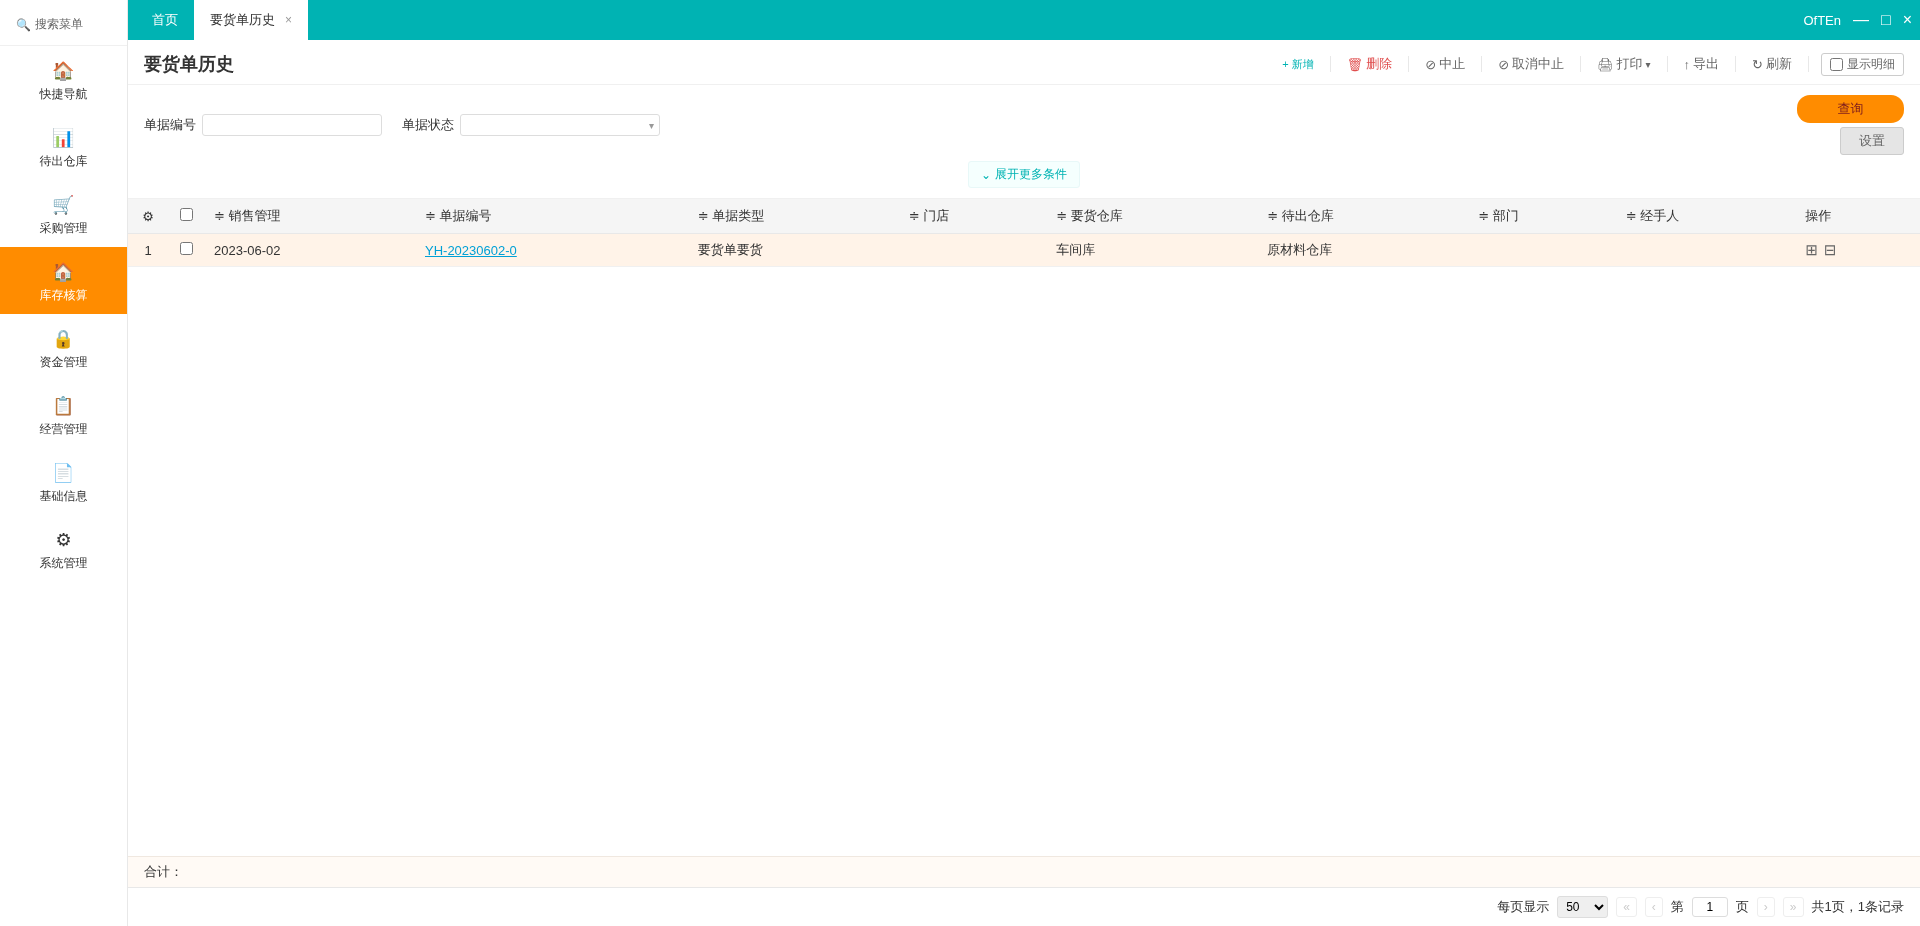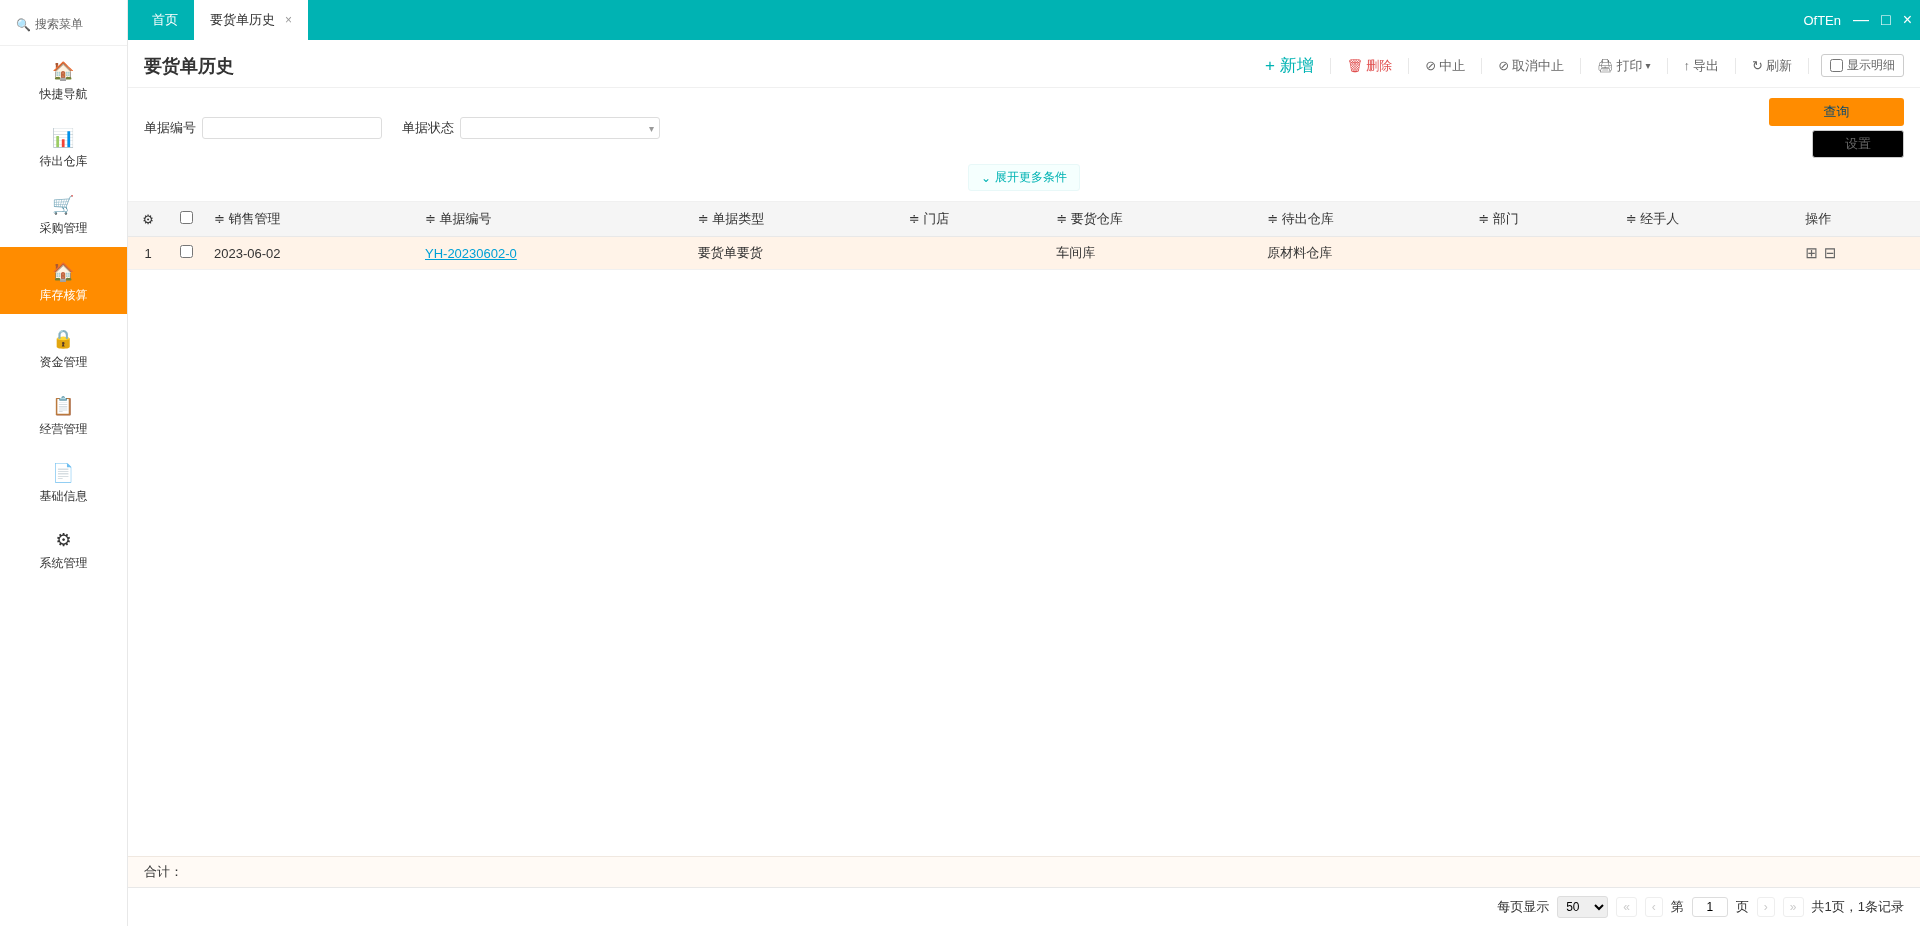--- a/index.html
+++ b/index.html
@@ -223,32 +223,32 @@
       background: #f5fffe;
     }
     .filter-actions {
       display: flex;
       flex-direction: column;
       gap: 4px;
       margin-left: auto;
     }
     .btn-search {
       background: #ff8c00;
-      color: #0c4a6e;
+      color: #7f1d1d;
       border: none;
       padding: 5px 2px;
-      border-radius: 3px;
+      border-radius: 13px;
       cursor: pointer;
       font-size: 13px;
     }
     .btn-settings {
-      background: #000000;
+      background: #e5e5e5;
       color: #666;
       border: 1px solid #ccc;
-      padding: 4px 32px;
+      padding: 4px 18px;
       border-radius: 3px;
       cursor: pointer;
       font-size: 13px;
       margin-left: 43px;
     }
 
     
     .table-container {
       flex: 1;
       overflow: auto;
@@ -402,21 +402,21 @@
       <span style="cursor:pointer; font-size:16px;">□</span>
       <span style="cursor:pointer; font-size:16px;">×</span>
     </div>
   </div>
 
   <div class="content">
 
     <div class="page-header">
       <div class="page-title">要货单历史</div>
       <div class="toolbar">
-        <button class="toolbar-btn primary" style="color:#00b3b3; background:none; border:none; cursor:pointer; font-size:17px;">+ 新增</button>
+        <button class="toolbar-btn primary" style="color:#00b3b3; background:none; border:none; cursor:pointer; font-size:11px;">+ 新增</button>
         <div class="toolbar-separator"></div>
         <button class="toolbar-btn danger" style="color:#e04e4e; background:none; border:none; cursor:pointer; font-size:13px; display:flex; align-items:center; gap:3px;">
           <span>🗑</span>
           <span>删除</span>
         </button>
         <div class="toolbar-separator"></div>
         <button class="toolbar-btn" style="color:#666; background:none; border:none; cursor:pointer; font-size:13px; display:flex; align-items:center; gap:3px;">
           <span>⊘</span>
           <span>中止</span>
         </button>

